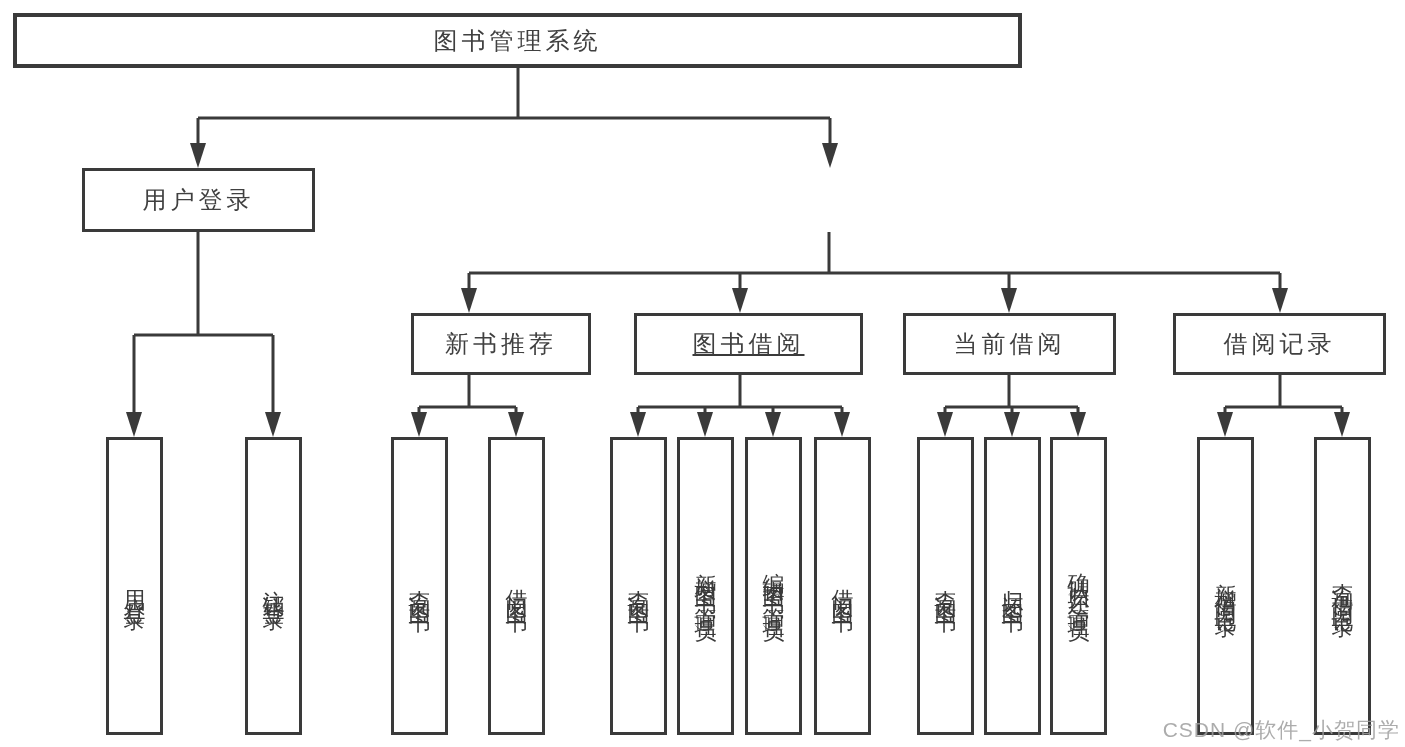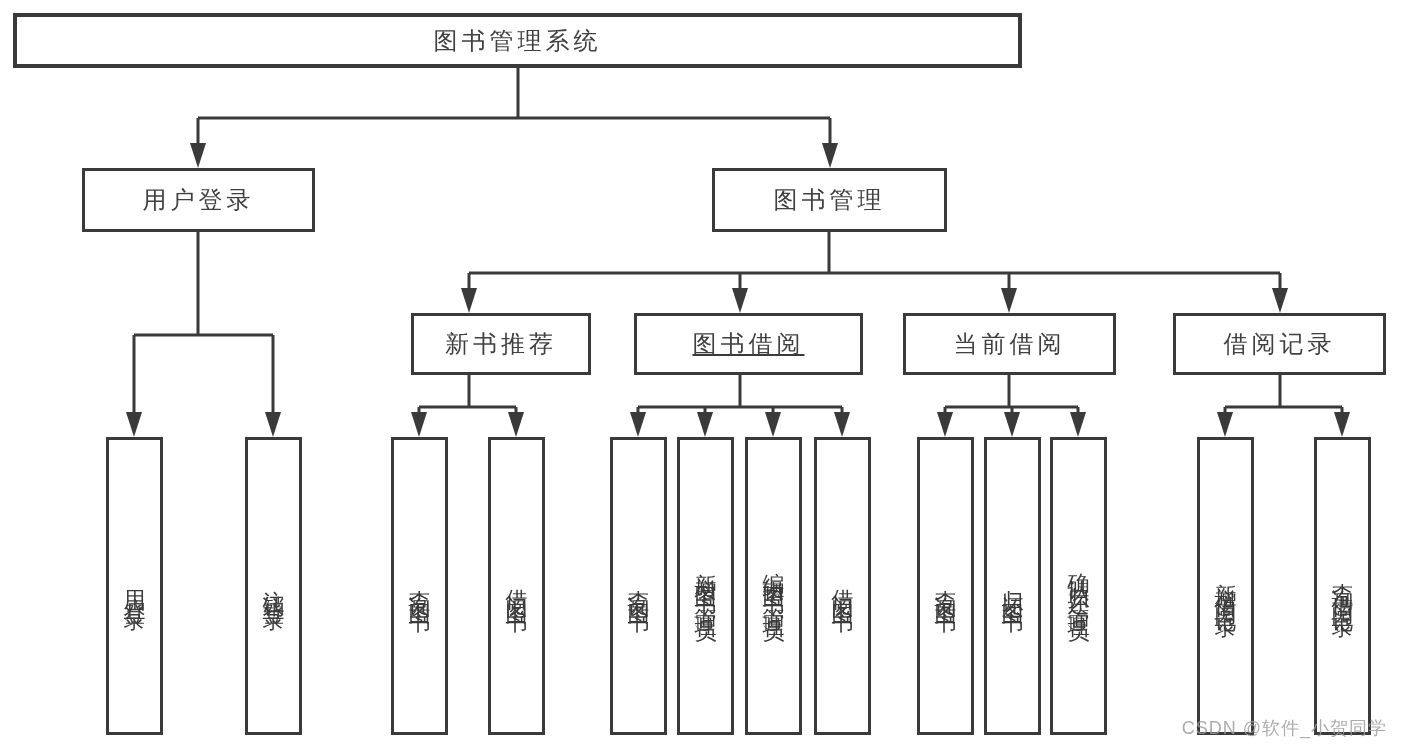--- a/index.html
+++ b/index.html
@@ -45,24 +45,24 @@
     writing-mode: vertical-rl;
     text-orientation: mixed;
     font-size: 22px;
     letter-spacing: 7px;
     line-height: 1;
     white-space: nowrap;
     color: #3a3a3a;
   }
   .watermark {
     position: absolute;
-    right: 18px;
+    right: 5px;
     top: 716px;
     z-index: 3;
-    font-size: 18px;
+    font-size: 21px;
     color: rgba(158, 158, 158, 0.85);
     letter-spacing: 1px;
     white-space: nowrap;
   }
 </style>
 </head>
 <body>
 
 <div id="canvas">
 
@@ -108,23 +108,20 @@
       <polygon points="1334,412 1350,412 1342,437"></polygon>
     </g>
   </svg>
 
   <div class="node root" style="left:13px; top:13px; width:1009px; height:55px;">
     <span class="hlabel">图书管理系统</span>
   </div>
 
   <div class="node" style="left:82px; top:168px; width:233px; height:64px;">
     <span class="hlabel">用户登录</span>
-  </div>
-  <div class="node" style="left:712px; top:168px; width:235px; height:64px;">
-    <span class="hlabel">图书管理</span>
   </div>
 
   <div class="node" style="left:363px; top:313px; width:180px; height:62px;margin-left:48px;">
     <span class="hlabel">新书推荐</span>
   </div>
   <div class="node" style="left:634px; top:313px; width:229px; height:62px;text-decoration:underline;">
     <span class="hlabel">图书借阅</span>
   </div>
   <div class="node" style="left:1173px; top:313px; width:213px; height:62px;">
     <span class="hlabel">借阅记录</span>

